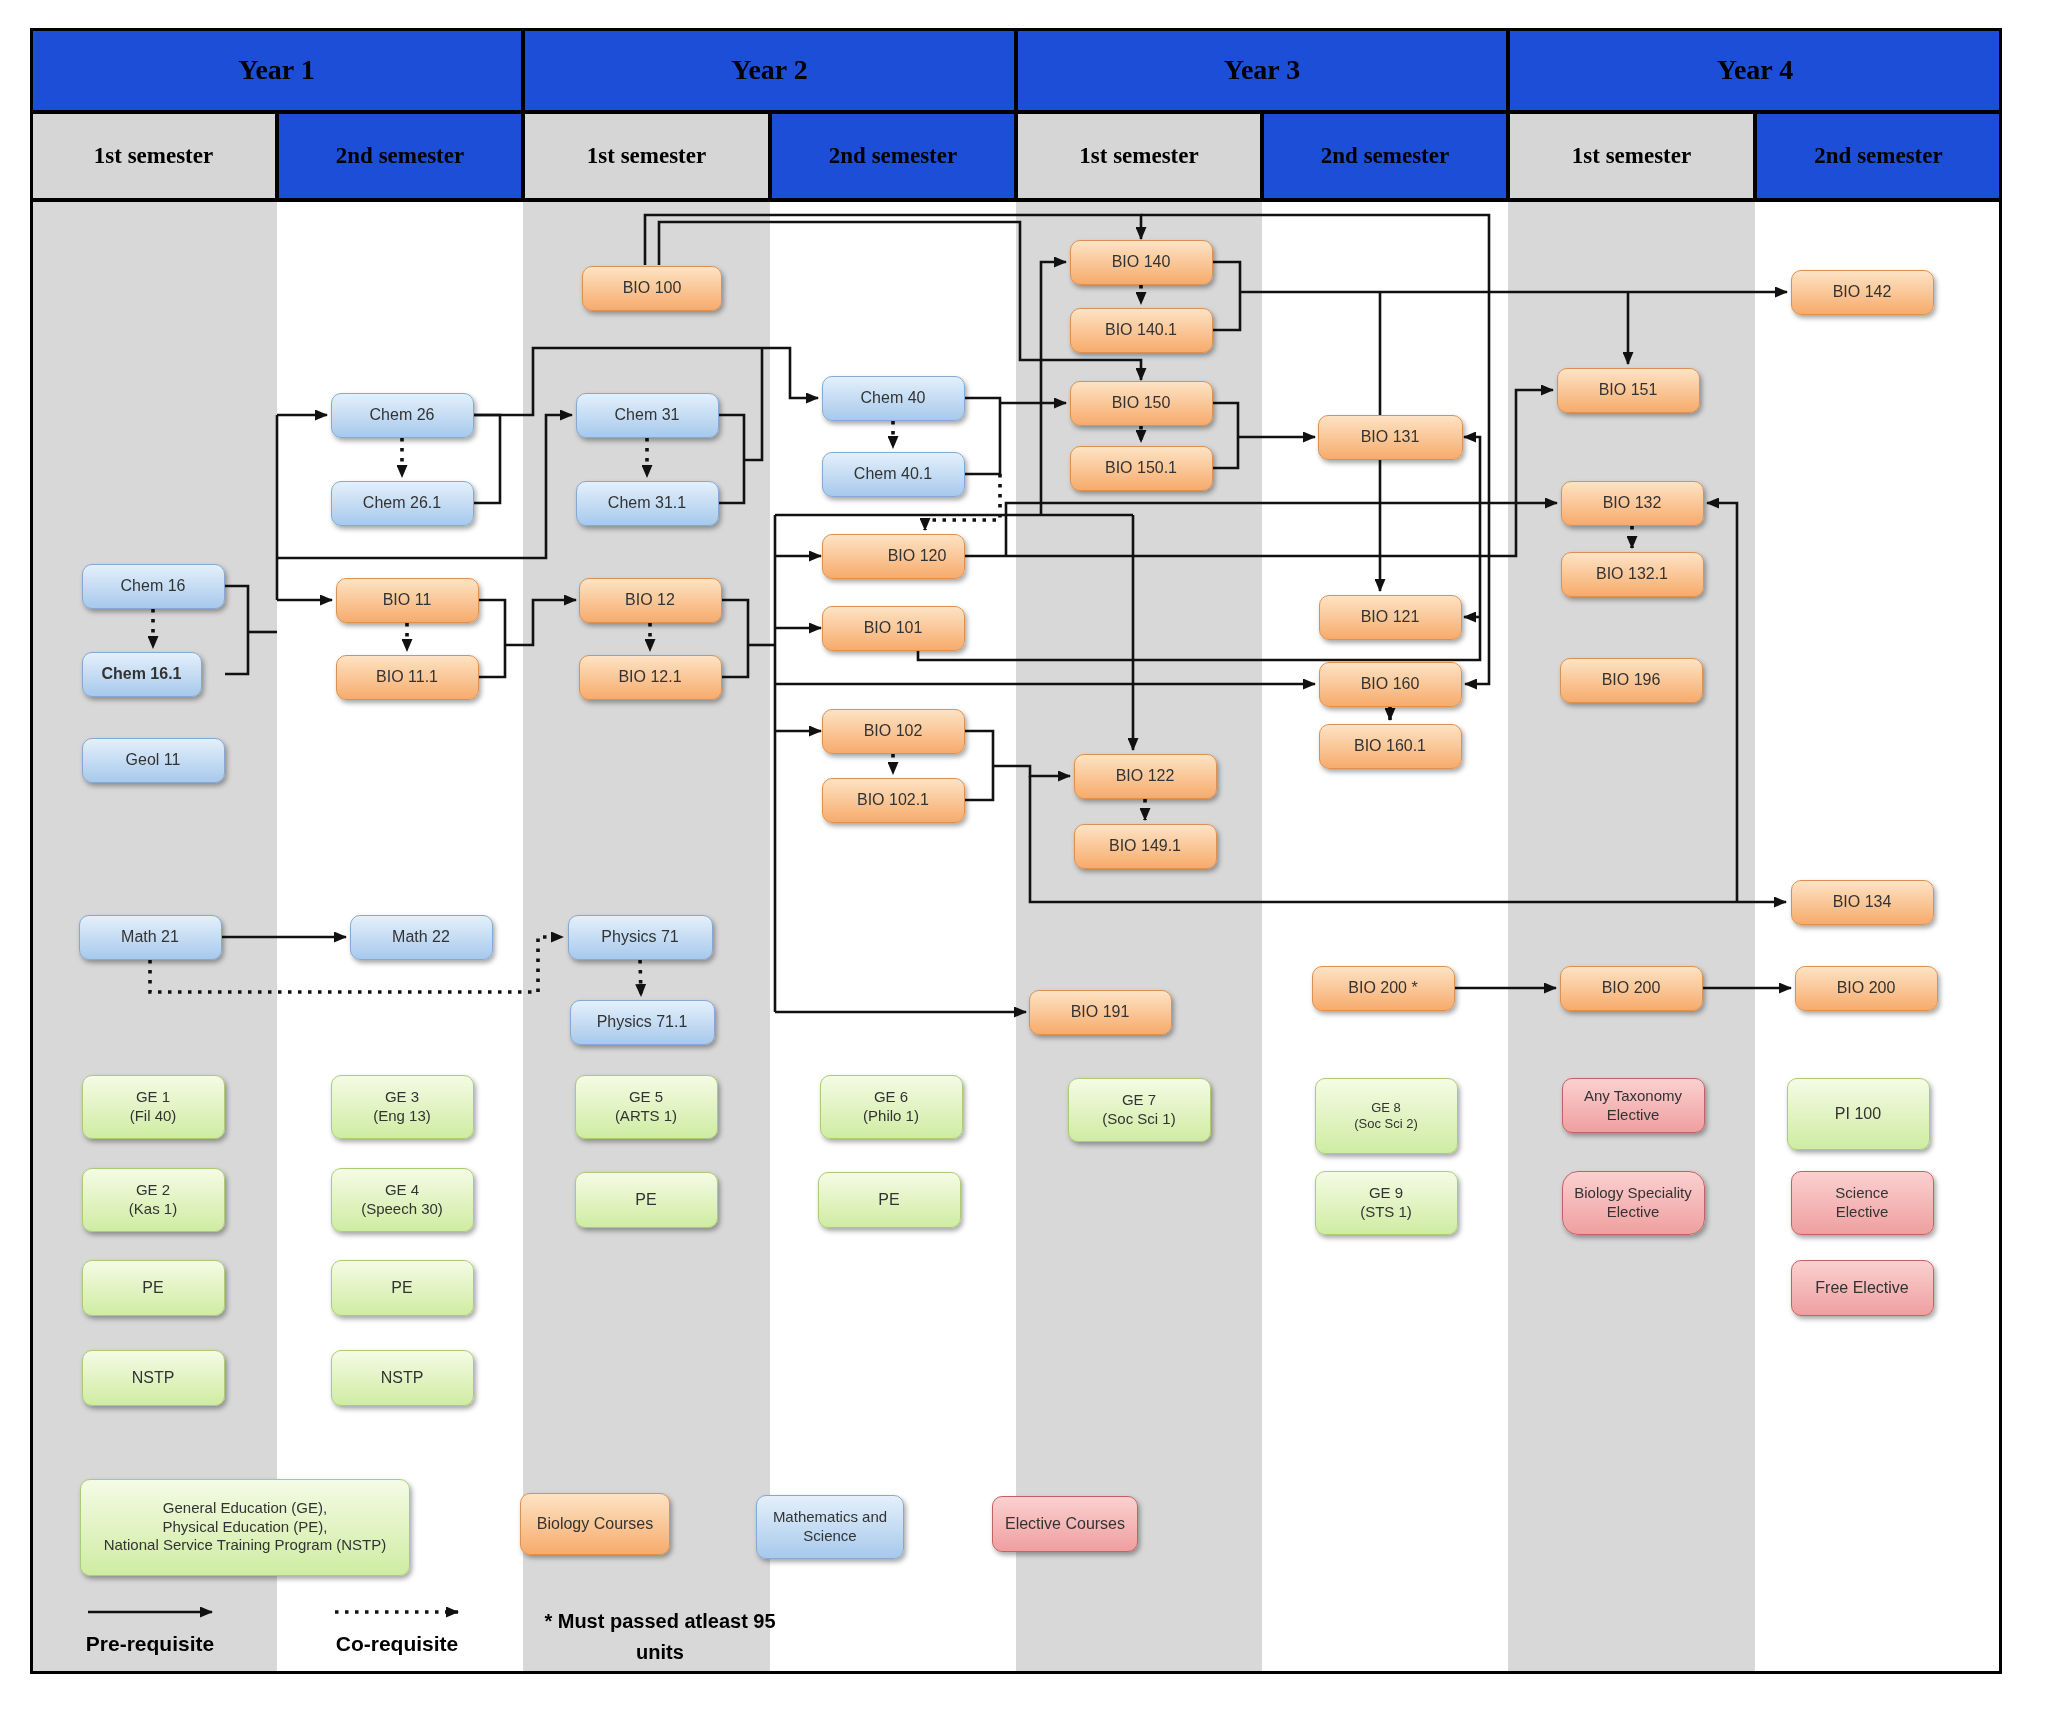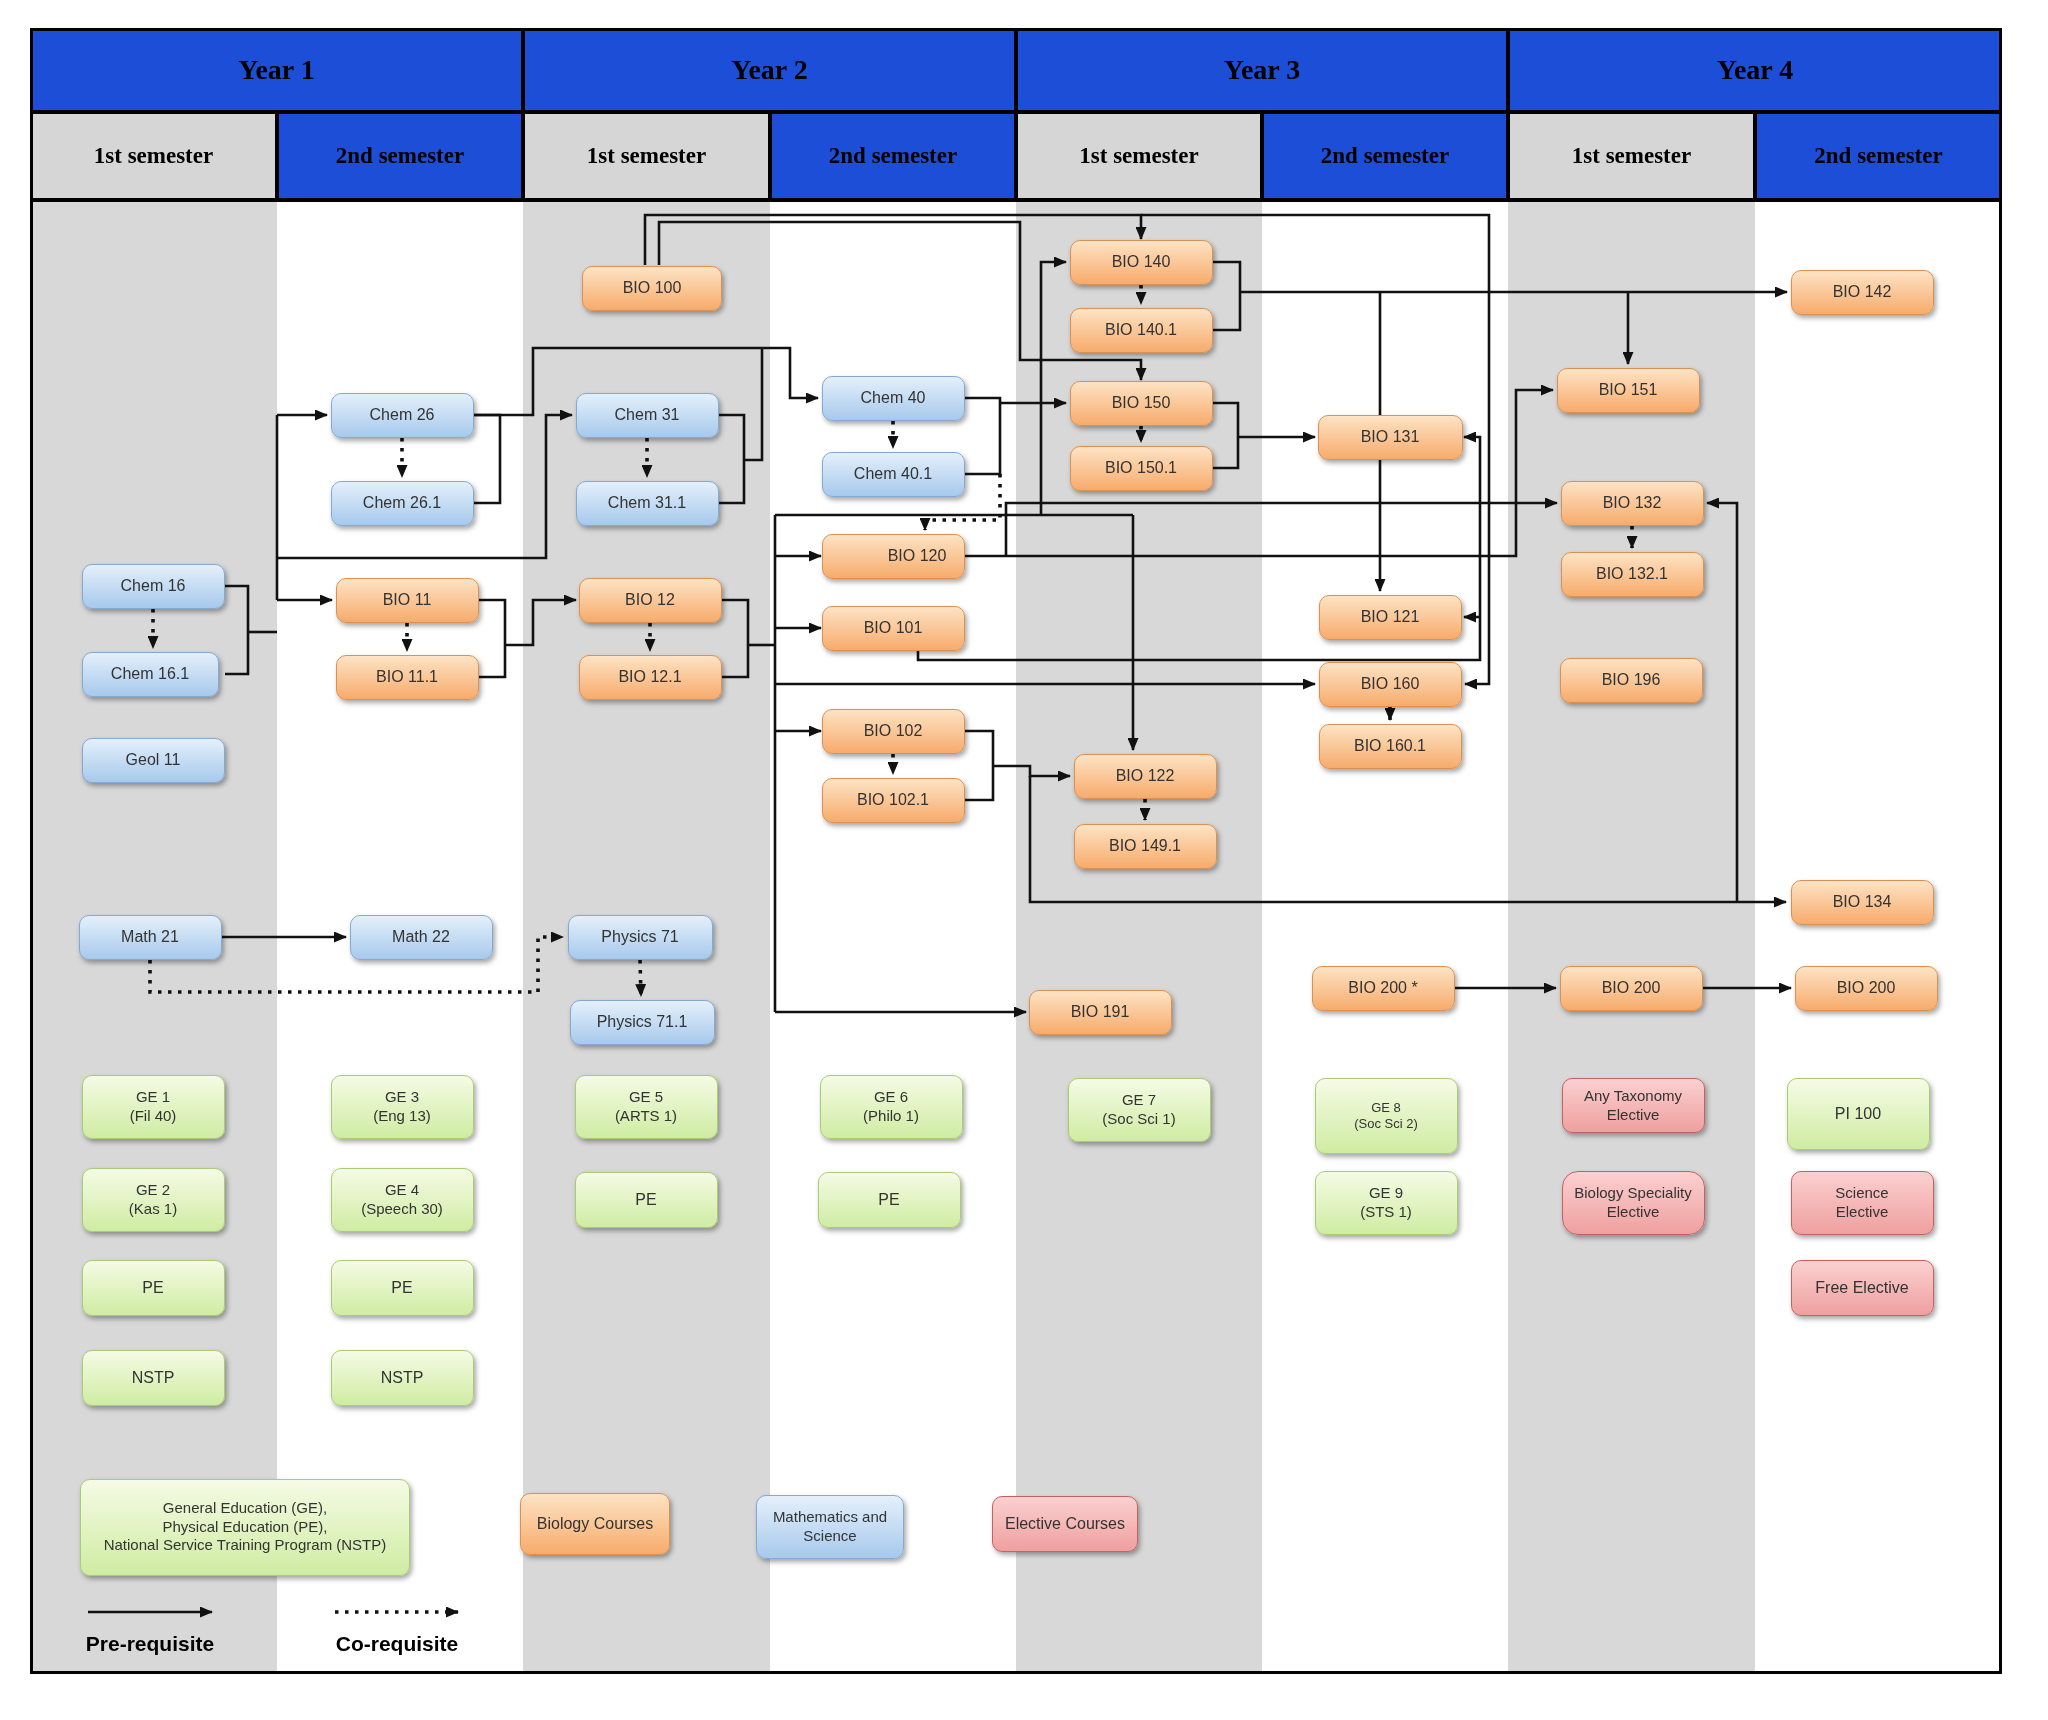--- a/index.html
+++ b/index.html
@@ -114,21 +114,21 @@
     <div class="hcell scell" style="left: 30px; top: 112px; width: 247px; height: 88px; background: rgb(214, 214, 214);">1st semester</div>
     <div class="hcell scell" style="left: 277px; top: 112px; width: 246px; height: 88px;">2nd semester</div>
     <div class="hcell scell" style="left: 523px; top: 112px; width: 247px; height: 88px; background: rgb(214, 214, 214);">1st semester</div>
     <div class="hcell scell" style="left: 770px; top: 112px; width: 246px; height: 88px;">2nd semester</div>
     <div class="hcell scell" style="left: 1016px; top: 112px; width: 246px; height: 88px; background: rgb(214, 214, 214);">1st semester</div>
     <div class="hcell scell" style="left: 1262px; top: 112px; width: 246px; height: 88px;">2nd semester</div>
     <div class="hcell scell" style="left: 1508px; top: 112px; width: 247px; height: 88px; background: rgb(214, 214, 214);">1st semester</div>
     <div class="hcell scell" style="left: 1755px; top: 112px; width: 247px; height: 88px;">2nd semester</div>
     <div class="thick" style="left: 30px; top: 198px; width: 1972px; height: 4px;"></div>
     <div class="box mathsci" style="left: 81.5px; top: 563.5px; width: 143px; height: 45px;">Chem 16</div>
-    <div class="box mathsci" style="left: 81.5px; top: 651.5px; width: 137px; height: 45px;">Chem 16.1</div>
+    <div class="box mathsci" style="left: 81.5px; top: 651.5px; width: 120px; height: 45px; font-weight: bold;">Chem 16.1</div>
     <div class="box mathsci" style="left: 81.5px; top: 737.5px; width: 143px; height: 45px;">Geol 11</div>
     <div class="box mathsci" style="left: 78.5px; top: 914.5px; width: 143px; height: 45px;">Math 21</div>
     <div class="box ge" style="left: 81.5px; top: 1075px; width: 143px; height: 64px; font-size: 15px;">GE 1
 (Fil 40)</div>
     <div class="box ge" style="left: 81.5px; top: 1168px; width: 143px; height: 64px; font-size: 15px;">GE 2
 (Kas 1)</div>
     <div class="box ge" style="left: 81.5px; top: 1260px; width: 143px; height: 56px;">PE</div>
     <div class="box ge" style="left: 81.5px; top: 1350px; width: 143px; height: 56px;">NSTP</div>
     <div class="box mathsci" style="left: 330.5px; top: 392.5px; width: 143px; height: 45px;">Chem 26</div>
     <div class="box mathsci" style="left: 330.5px; top: 480.5px; width: 143px; height: 45px;">Chem 26.1</div>
@@ -196,14 +196,16 @@
     <div class="box elective" style="left: 1790.5px; top: 1260px; width: 143px; height: 56px;">Free Elective</div>
     <div class="box ge" style="left: 80px; top: 1478.5px; width: 330px; height: 97px; font-size: 15px;">General Education (GE),
 Physical Education (PE),
 National Service Training Program (NSTP)</div>
     <div class="box bio" style="left: 520px; top: 1493px; width: 150px; height: 62px;">Biology Courses</div>
     <div class="box mathsci" style="left: 756px; top: 1495px; width: 148px; height: 64px; font-size: 15px;">Mathematics and
 Science</div>
     <div class="box elective" style="left: 992px; top: 1496px; width: 146px; height: 56px;">Elective Courses</div>
     <div class="arrowlabel" style="left: 60px; top: 1632px; width: 180px;">Pre-requisite</div>
     <div class="arrowlabel" style="left: 307px; top: 1632px; width: 180px;">Co-requisite</div>
+    <div class="note" style="left: 520px; top: 1606px; width: 280px;">* Must passed atleast 95
+units</div>
     <div class="outer" style="left: 30px; top: 28px; width: 1972px; height: 1646px;"></div>
   </div>
 
 </body></html>

